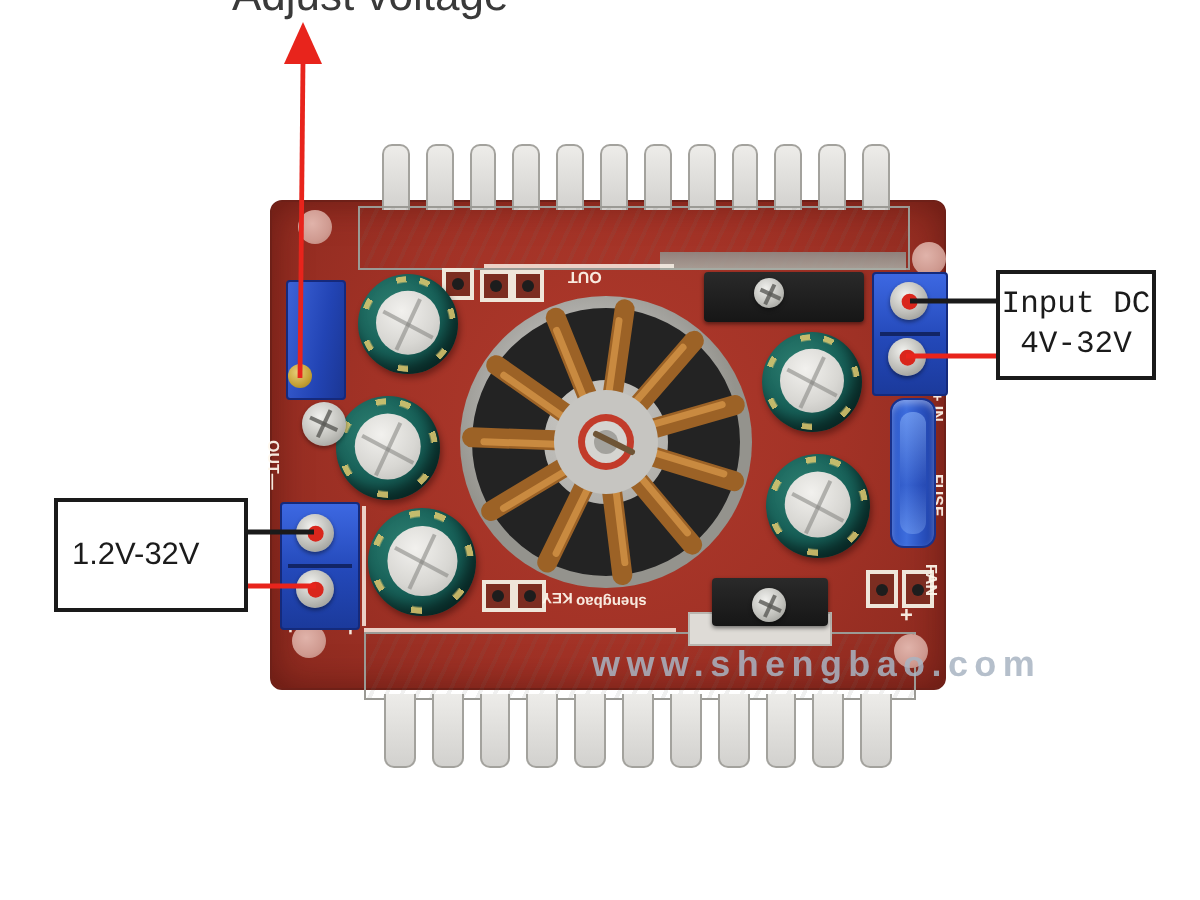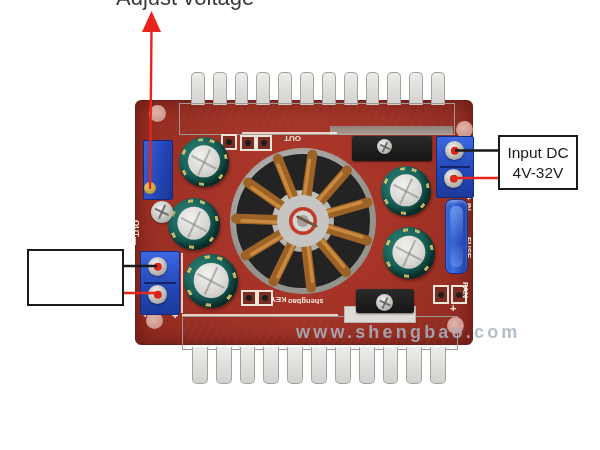--- a/index.html
+++ b/index.html
@@ -76,21 +76,21 @@
 
   .pad{width:12px;height:12px;border:2px solid #efe6da;background:#7c2d21;z-index:5;}
   .pad::after{content:"";position:absolute;left:50%;top:50%;width:6px;height:6px;border-radius:50%;
        transform:translate(-50%,-50%);background:#1d1d1d;}
 
   .graybar{background:linear-gradient(180deg,#8f8e8a,#aab0a8);opacity:.85;z-index:2;}
 
   
   .callout{background:#ffffff;border:2px solid #1a1a1a;z-index:55;display:flex;flex-direction:column;
        justify-content:center;color:#1b1b1b;font-size:15.5px;line-height:1.25;}
-  .callout.center{align-items:center;text-align:left;}
+  .callout.center{align-items:center;text-align:left;font-family:Liberation Mono, monospace;}
   .callout.left{padding-left:7px;}
   #annot-svg{z-index:50;pointer-events:none;}
   .adjust-label{z-index:55;color:#3a3a3a;font-size:22px;}
 
   
   .wm-big{z-index:40;font-size:49px;font-weight:bold;letter-spacing:1px;pointer-events:none;}
   .wm-big .b{color:rgba(122,167,224,.26);}
   .wm-big .g{color:rgba(125,201,94,.55);}
   .wm-url{z-index:40;font-size:18px;font-weight:bold;letter-spacing:3.2px;
        color:rgba(168,180,194,.85);pointer-events:none;}
@@ -282,15 +282,16 @@
   </svg>
 
   <div class="abs adjust-label" style="left:116px;top:-15px;">Adjust voltage</div>
 
   <div class="abs callout center" style="left:498px;top:135px;width:76px;height:51px;">
     <div>Input DC</div>
     <div>4V-32V</div>
   </div>
 
   <div class="abs callout left" style="left:27px;top:249px;width:86px;height:53px;">
+    <div>1.2V-32V</div>
   </div>
 
 </div>
 
 </body></html>

